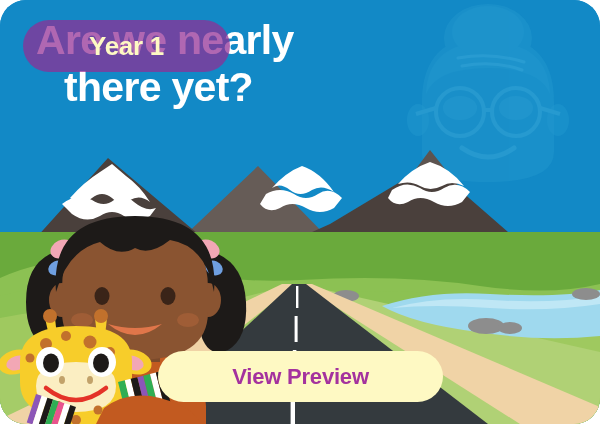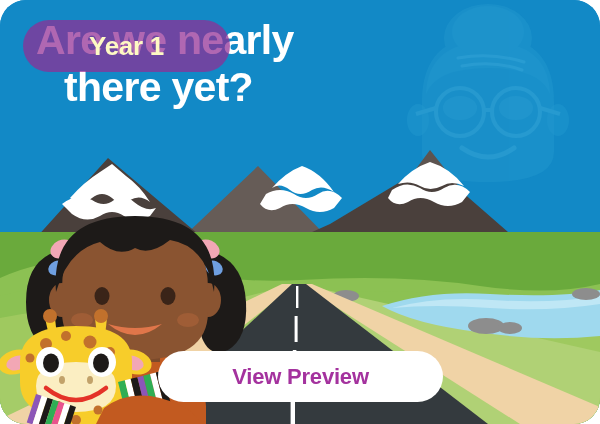--- a/index.html
+++ b/index.html
@@ -41,21 +41,21 @@
     display:flex;align-items:center;justify-content:center;
     z-index:7;
   }
   .year-badge span{
     color:#fef9c3;font-size:26px;font-weight:bold;letter-spacing:-.3px;
   }
 
   
   .preview-btn{
     position:absolute;left:158px;top:351px;width:285px;height:51px;
-    background:#ffffff;border-radius:26px;border:0;
+    background:#fef9c3;border-radius:26px;border:0;
     display:flex;align-items:center;justify-content:center;
     z-index:9;cursor:pointer;padding:0;
   }
   .preview-btn span{
     color:#a4329e;font-size:22px;font-weight:bold;letter-spacing:-.2px;
     font-family:"Liberation Sans",sans-serif;
   }
 </style>
 </head>
 <body>

